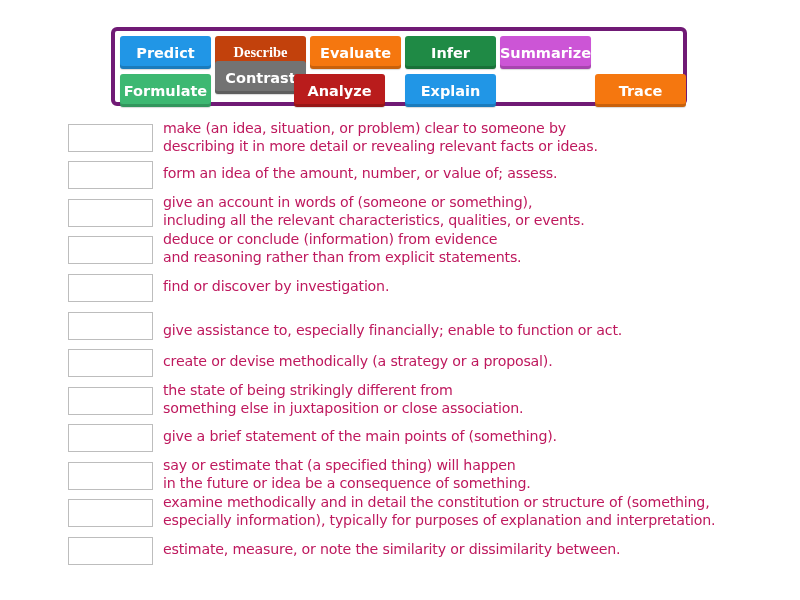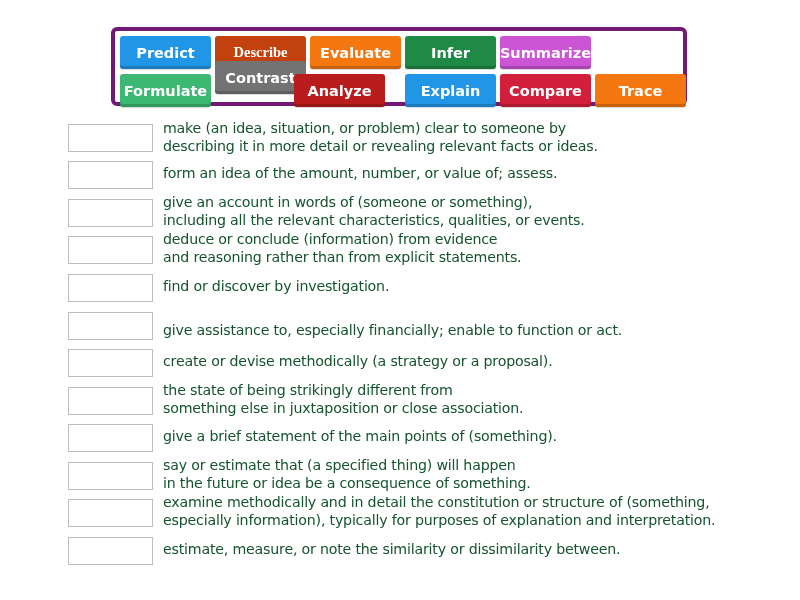--- a/index.html
+++ b/index.html
@@ -51,41 +51,40 @@
       width: 85px;
       height: 28px;
       border: 1px solid #bdbdbd;
       background: #ffffff;
       box-sizing: border-box;
     }
     .def {
       position: absolute;
       left: 95px;
       font-size: 14.2px;
-      color: #14532d;
+      color: #be185d;
       line-height: 17.5px;
       white-space: pre;
       letter-spacing: -0.2px;
     }
   </style>
 </head>
 <body>
 
 <div class="word-bank">
   <div class="tile" style="left: 5px; top: 5px; background: rgb(33, 150, 230);">Predict</div>
   <div class="tile" style="left: 100px; top: 5px; background: #c2410c; font-family: Liberation Serif, serif;">Describe</div>
   <div class="tile" style="left: 195px; top: 5px; background: rgb(245, 119, 15);">Evaluate</div>
   <div class="tile" style="left: 290px; top: 5px; background: rgb(31, 138, 69);">Infer</div>
   <div class="tile" style="left: 385px; top: 5px; background: rgb(204, 85, 214);">Summarize</div>
 
   <div class="tile" style="left: 5px; top: 43px; background: rgb(61, 184, 114);">Formulate</div>
   <div class="tile" style="left: 100px; top: 30px; background: #737373;">Contrast</div>
   <div class="tile" style="left: 179px; top: 43px; background: #b91c1c;">Analyze</div>
   <div class="tile" style="left: 290px; top: 43px; background: rgb(33, 150, 230);">Explain</div>
-  <div class="tile" style="left: 385px; top: 43px; background: rgb(210, 31, 60);">Compare</div>
   <div class="tile" style="left: 480px; top: 43px; background: rgb(245, 119, 15);">Trace</div>
 </div>
 
 <div class="row-item" style="top:124px;">
   <div class="drop-box" style="top:0;"></div>
   <div class="def" style="top:-4px;"><span>make (an idea, situation, or problem) clear to someone by</span>
 <span>describing it in more detail or revealing relevant facts or ideas.</span></div>
 </div>
 
 <div class="row-item" style="top:161px;">

